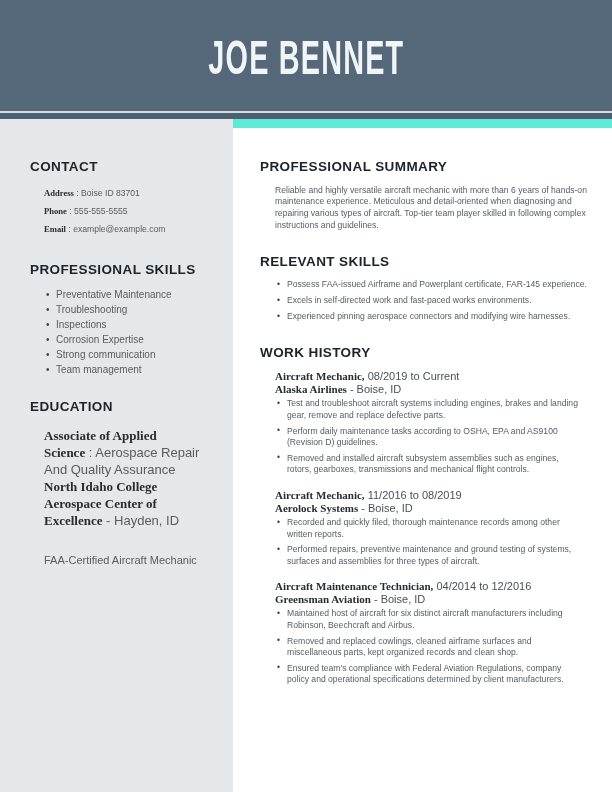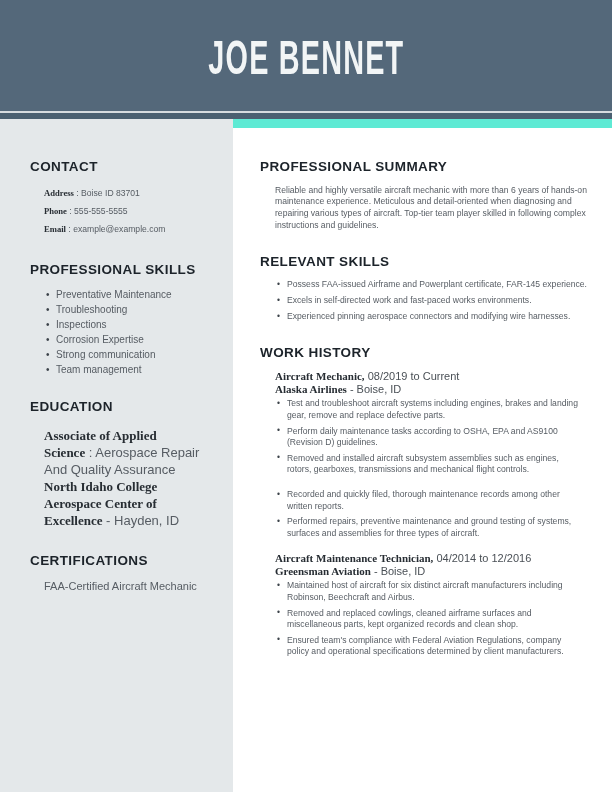--- a/index.html
+++ b/index.html
@@ -173,21 +173,20 @@
         </ul>
       </section>
 
       <section class="side-section edu-section">
         <h2>EDUCATION</h2>
         <p class="edu-block"><b>Associate of Applied Science</b><span class="txt"> : Aerospace Repair And Quality Assurance</span><br>
         <b>North Idaho College Aerospace Center of Excellence</b><span class="txt"> - Hayden, ID</span></p>
       </section>
 
       <section class="side-section">
-        <h2>CERTIFICATIONS</h2>
         <p class="cert-line">FAA-Certified Aircraft Mechanic</p>
       </section>
 
     </aside>
 
     <main class="main">
 
       <section class="main-section">
         <h2>PROFESSIONAL SUMMARY</h2>
         <p class="summary-text">Reliable and highly versatile aircraft mechanic with more than 6 years of hands-on maintenance experience. Meticulous and detail-oriented when diagnosing and repairing various types of aircraft. Top-tier team player skilled in following complex instructions and guidelines.</p>
@@ -213,20 +212,26 @@
             <span>- Boise, ID</span>
           </div>
           <ul class="main-list">
             <li>Test and troubleshoot aircraft systems including engines, brakes and landing gear, remove and replace defective parts.</li>
             <li>Perform daily maintenance tasks according to OSHA, EPA and AS9100 (Revision D) guidelines.</li>
             <li>Removed and installed aircraft subsystem assemblies such as engines, rotors, gearboxes, transmissions and mechanical flight controls.</li>
           </ul>
         </div>
 
         <div class="job">
+          <div class="job-head">
+            <b>Aircraft Mechanic,</b>
+            <span>11/2016 to 08/2019</span><br>
+            <b>Aerolock Systems</b>
+            <span>- Boise, ID</span>
+          </div>
           <ul class="main-list">
             <li>Recorded and quickly filed, thorough maintenance records among other written reports.</li>
             <li>Performed repairs, preventive maintenance and ground testing of systems, surfaces and assemblies for three types of aircraft.</li>
           </ul>
         </div>
 
         <div class="job">
           <div class="job-head">
             <b>Aircraft Maintenance Technician,</b>
             <span>04/2014 to 12/2016</span><br>

